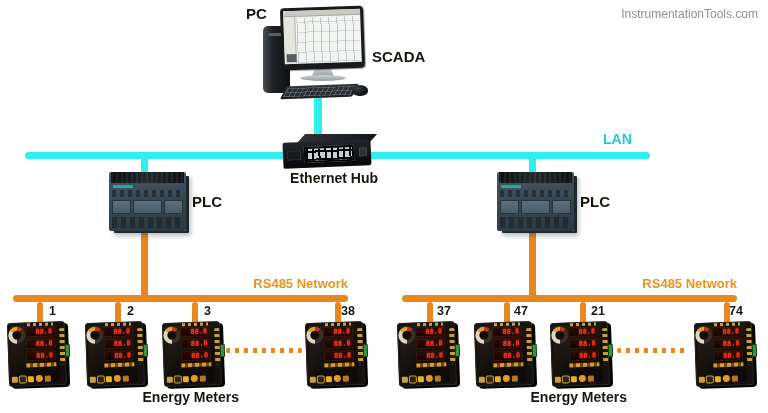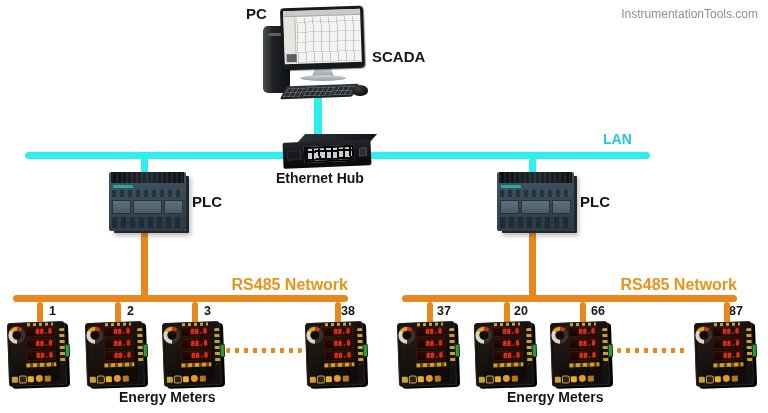--- a/index.html
+++ b/index.html
@@ -99,24 +99,24 @@
   .m-btns{position:absolute;left:3px;right:3px;bottom:3px;height:9px;display:flex;gap:2px;align-items:center;}
   .m-btns i{display:block;width:6px;height:6px;background:#caa23a;border-radius:1px;}
   .m-btns i:nth-child(2){background:#2c2418;box-shadow:0 0 0 1px #caa23a;}
   .m-btns i:nth-child(3){background:#e8b225;}
   .m-btns i:nth-child(4){background:#e89a25;border-radius:50%;width:7px;height:7px;}
   .m-btns i:nth-child(5){background:#b87818;}
   .m-conn{position:absolute;right:-4px;top:23px;width:5px;height:13px;background:#37953f;border-radius:1px;
     box-shadow:inset 0 0 0 1px #0f3a14;}
 
   
-  .t15{font-size:15px;} .t14{font-size:14px;} .t13{font-size:16px;} .t12{font-size:12.5px;}
+  .t15{font-size:15px;} .t14{font-size:14px;} .t13{font-size:13px;} .t12{font-size:12.5px;}
   .watermark{position:absolute;right:10px;top:7px;font-size:12px;color:var(--watermark-text);font-weight:normal;}
   .lan-text{color:var(--lan-text);} .rs-text{color:var(--rs485-text);}
-  .center{text-align:left;}
+  .center{text-align:right;}
 </style>
 </head>
 <body>
 
 <div class="canvas">
 
   <div class="watermark">InstrumentationTools.com</div>
 
   <div class="cyan-line" style="left:314px;top:96px;width:8px;height:60px;"></div>
   <div class="cyan-line" style="left:25px;top:152px;width:625px;height:7px;"></div>
@@ -203,23 +203,23 @@
   <div class="lbl t15" style="left:580px;top:193px;">PLC</div>
 
   <div class="lbl t13 rs-text" style="left:226px;top:276px;width:122px;text-align:right;">RS485 Network</div>
   <div class="lbl t13 rs-text" style="left:615px;top:276px;width:122px;text-align:right;">RS485 Network</div>
 
   <div class="lbl t12" style="left:49px;top:304px;">1</div>
   <div class="lbl t12" style="left:127px;top:304px;">2</div>
   <div class="lbl t12" style="left:204px;top:304px;">3</div>
   <div class="lbl t12" style="left:341px;top:304px;">38</div>
   <div class="lbl t12" style="left:437px;top:304px;">37</div>
-  <div class="lbl t12" style="left:514px;top:304px;">20</div>
-  <div class="lbl t12" style="left:591px;top:304px;">66</div>
-  <div class="lbl t12" style="left:729px;top:304px;">87</div>
+  <div class="lbl t12" style="left:514px;top:304px;">47</div>
+  <div class="lbl t12" style="left:591px;top:304px;">21</div>
+  <div class="lbl t12" style="left:729px;top:304px;">74</div>
 
   <div class="meter" style="left:8px;">
   <div class="m-body">
     <div class="m-face"></div>
     <div class="m-topmarks"></div>
     <div class="m-gauge"></div>
     <div class="m-led r1">88.8</div>
     <div class="m-led r2">88.8</div>
     <div class="m-led r3">88.8</div>
     <div class="m-bar"></div>

